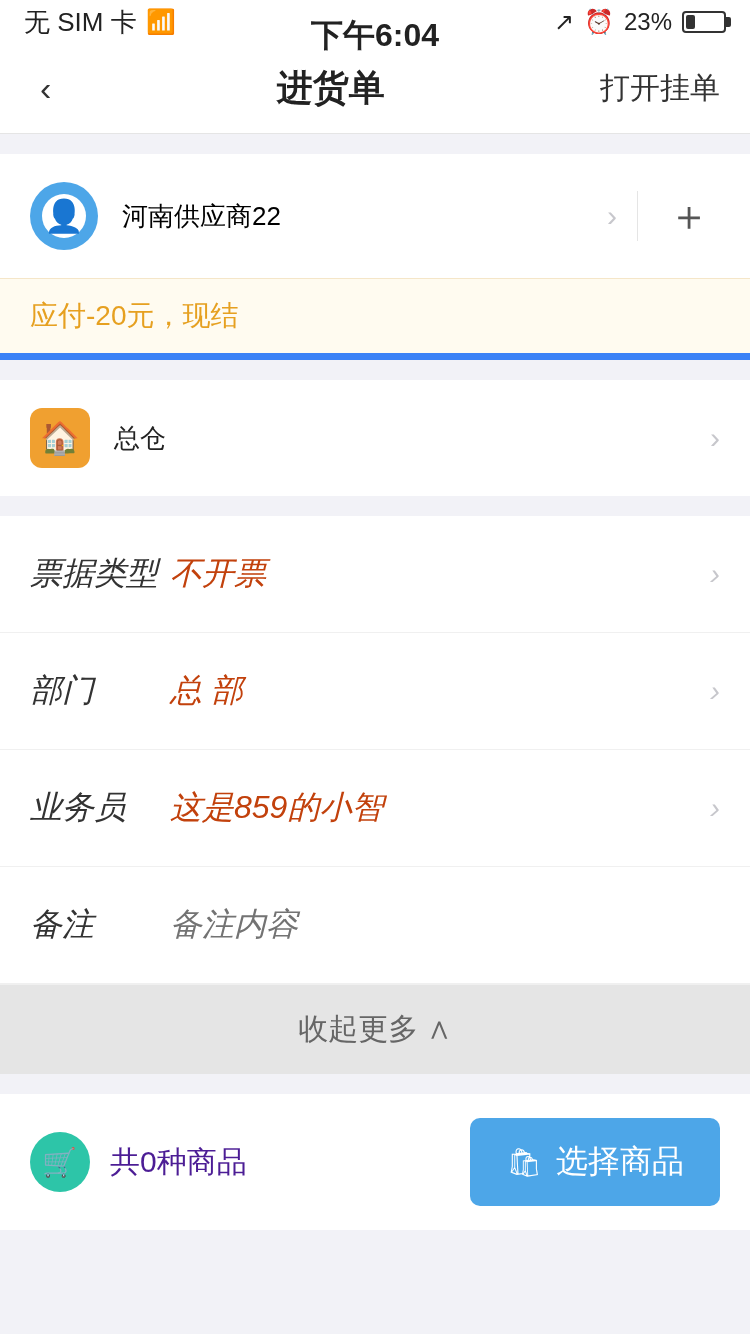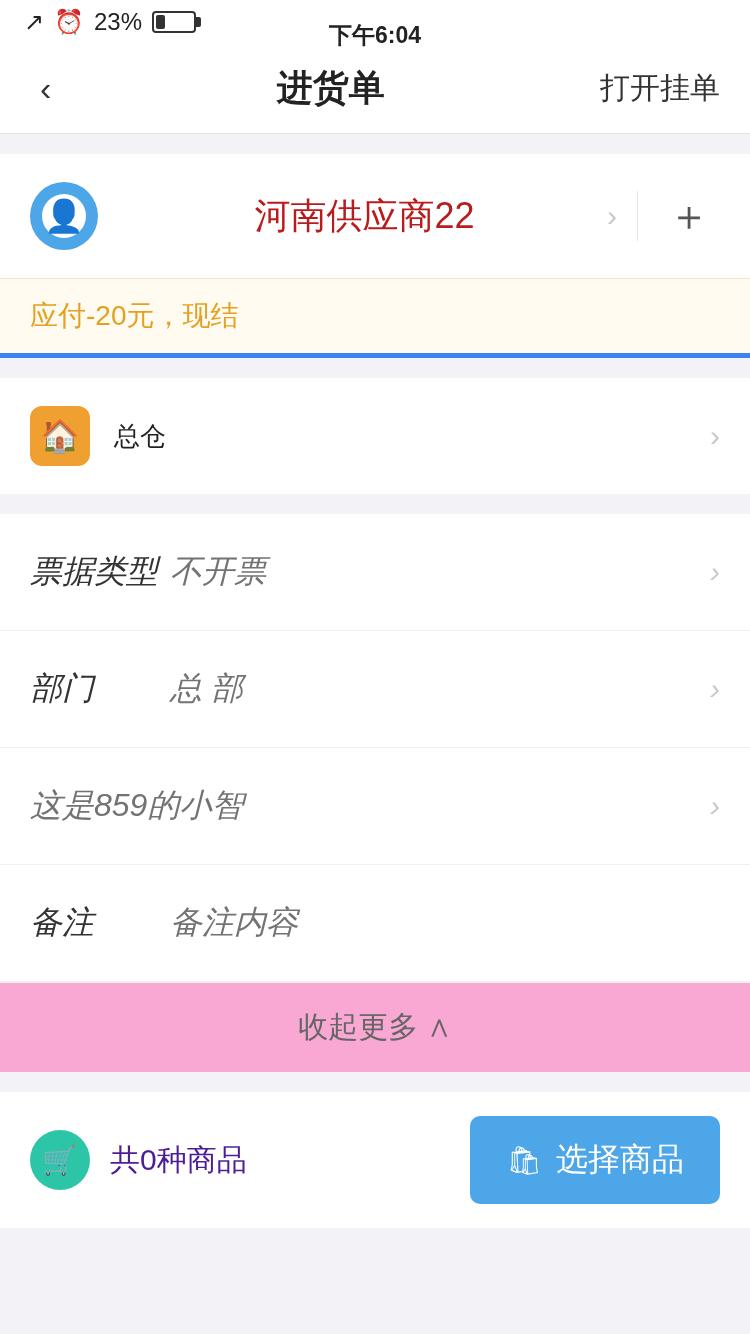--- a/index.html
+++ b/index.html
@@ -18,21 +18,21 @@
       height: 44px;
       background: #fff;
       display: flex;
       align-items: center;
       justify-content: space-between;
       padding: 0 24px;
       font-size: 26px;
       font-weight: 500;
     }
     .status-bar-left { display: flex; align-items: center; gap: 10px; }
-    .status-bar-center { position: absolute; left: 50%; transform: translateX(-50%); font-size: 23px; font-weight: 600; margin-top: 27px; }
+    .status-bar-center { position: absolute; left: 50%; transform: translateX(-50%); font-size: 32px; font-weight: 600; margin-top: 27px; }
     .status-bar-right { display: flex; align-items: center; gap: 10px; font-size: 24px; }
     .wifi-icon { font-size: 24px; }
     .battery-icon {
       width: 44px; height: 22px;
       border: 2px solid #333;
       border-radius: 4px;
       position: relative;
       display: inline-block;
     }
     .battery-icon::after {
@@ -109,23 +109,22 @@
     }
     .supplier-avatar-inner {
       width: 44px; height: 44px;
       border-radius: 50%;
       background: #fff;
       display: flex; align-items: center; justify-content: center;
     }
     .person-icon { font-size: 32px; color: #4da6e8; }
     .supplier-name {
       flex: 1;
-      font-size: 36px;
-      color: #b91c1c;
-      text-align: center;
+      font-size: 26px;
+      color: #000000;
     }
     .chevron-right {
       color: #c7c7cc;
       font-size: 30px;
       margin-right: 0;
     }
     .divider-vertical {
       width: 1px;
       height: 50px;
       background: #e5e5e5;
@@ -138,21 +137,21 @@
       padding: 0 10px;
     }
 
     
     .notice-bar {
       background: #fffbf0;
       padding: 18px 30px;
       font-size: 28px;
       color: #e6a020;
       border-top: 1px solid #f5e6c8;
-      border-bottom: 5px solid #3b82f6;
+      border-bottom: 7px solid #3b82f6;
     }
 
     
     .warehouse-row {
       display: flex;
       align-items: center;
       padding: 28px 30px;
       background: #fff;
     }
     .warehouse-icon {
@@ -188,29 +187,29 @@
     }
     .form-label {
       width: 140px;
       font-size: 32px;
       color: #333;
       flex-shrink: 0;
     }
     .form-value {
       flex: 1;
       font-size: 32px;
-      color: #737373;
+      color: #c2410c;
     }
     .form-value.placeholder {
       color: #737373;
     }
 
     
     .collapse-section {
-      background: #f9a8d4;
+      background: #e5e5e5;
       border-top: 1px solid #f0f0f0;
       padding: 24px 28px;
       text-align: center;
     }
     .collapse-btn {
       font-size: 30px;
       color: #666;
       cursor: pointer;
     }
 
@@ -257,20 +256,24 @@
     .page-bg {
       background: #f2f2f7;
       flex: 1;
       min-height: 280px;
     }
   </style>
 </head>
 <body>
 
 <div class="status-bar">
+  <div class="status-bar-left">
+    <span>无 SIM 卡</span>
+    <span class="wifi-icon">📶</span>
+  </div>
   <span class="status-bar-center">下午6:04</span>
   <div class="status-bar-right">
     <span>↗</span>
     <span>⏰</span>
     <span>23%</span>
     <span class="battery-icon">
       <span class="battery-fill"></span>
     </span>
   </div>
 </div>
@@ -321,20 +324,21 @@
     <span class="chevron-right">›</span>
   </div>
 
   <div class="form-row">
     <span class="form-label">部门</span>
     <span class="form-value">总 部</span>
     <span class="chevron-right">›</span>
   </div>
 
   <div class="form-row">
+    <span class="form-label">业务员</span>
     <span class="form-value">这是859的小智</span>
     <span class="chevron-right">›</span>
   </div>
 
   <div class="form-row">
     <span class="form-label">备注</span>
     <span class="form-value placeholder">备注内容</span>
   </div>
 
   <div class="collapse-section">

